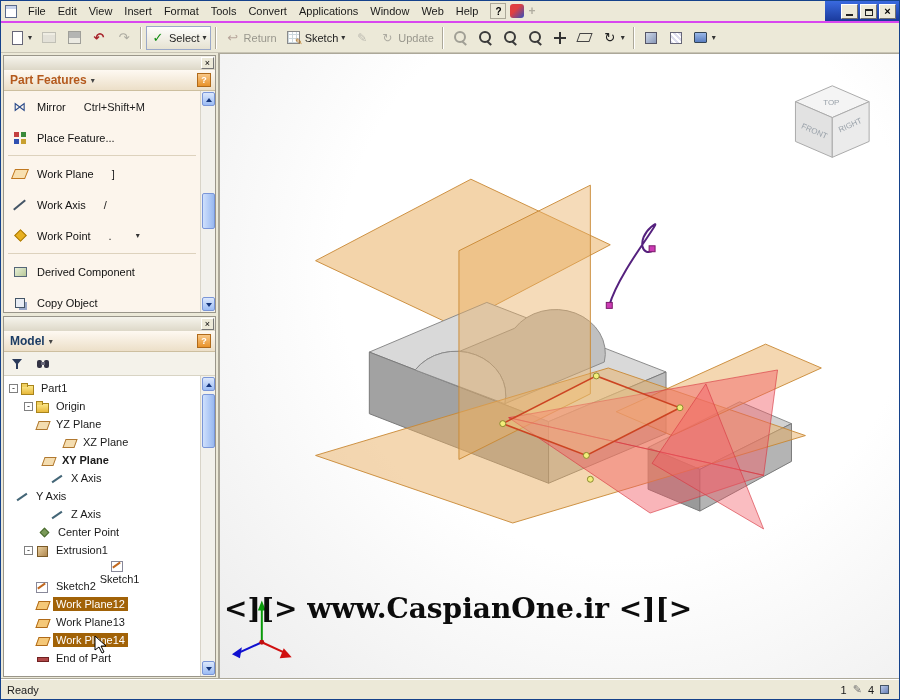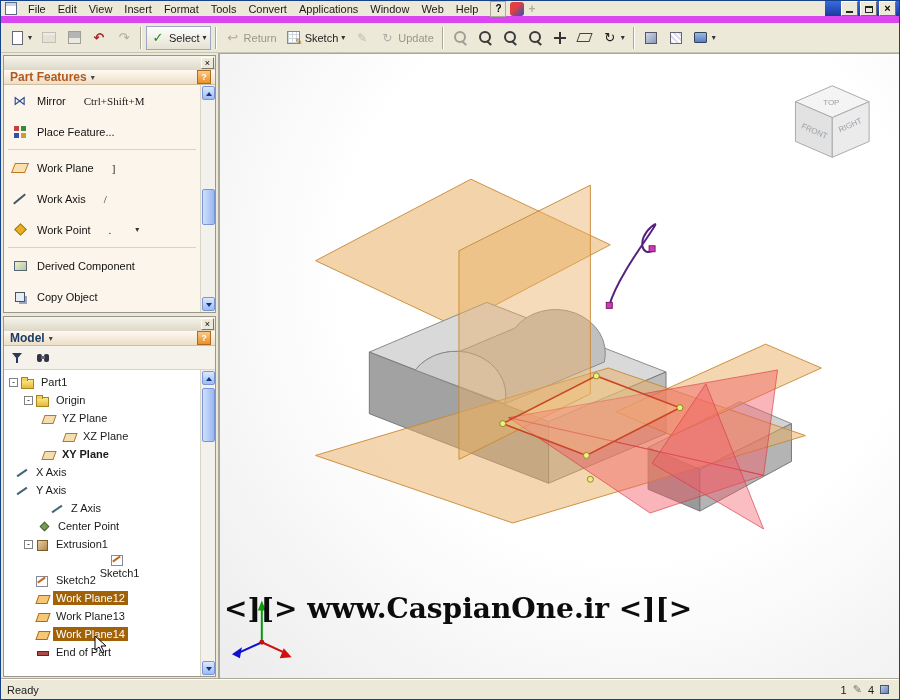--- a/index.html
+++ b/index.html
@@ -1,21 +1,21 @@
 <!DOCTYPE html>
 <html><head>
 <meta charset="utf-8">
 <style>
   * { box-sizing: border-box; margin: 0; padding: 0; }
   html,body { width:900px; height:700px; overflow:hidden; }
   body { font-family:"Liberation Sans","DejaVu Sans",sans-serif; font-size:11px; color:#1a1a1a; background:#ece9d8; }
   .window { position:relative; width:900px; height:700px; display:flex; flex-direction:column; border:1px solid #15428b; background:#ece9d8; }
 
   
-  .menubar { height:22px; display:flex; align-items:center; background:#ece9d8; border-bottom:7px solid #d946ef; padding-left:4px; }
+  .menubar { height:22px; display:flex; align-items:center; background:#ece9d8; border-bottom:2px solid #d946ef; padding-left:4px; }
   .doc-icon { width:12px; height:13px; background:#fff; border:1px solid #5a6a8a; box-shadow:inset 0 3px 0 #c8d4ec; margin-right:5px; }
   .menu-items { display:flex; height:100%; align-items:center; }
   .menu-item { padding:2px 6px; cursor:default; }
   .menu-extra { display:flex; align-items:center; gap:4px; margin-left:6px; }
   .mini-btn { width:16px; height:16px; border:1px solid #aca899; background:#ece9d8; font-size:10px; font-weight:bold; font-family:inherit; }
   .assist-icon { width:14px; height:14px; border-radius:3px; background:linear-gradient(135deg,#e04040 40%,#3050c0); display:inline-block; }
   .plus-icon { color:#b0ada0; font-weight:bold; font-size:12px; }
   .menu-spacer { flex:1; }
   .win-controls { display:flex; align-items:center; gap:2px; height:100%; background:linear-gradient(180deg,#3a6ae0,#1a3a9c); padding:0 3px 0 16px; }
   .wc-btn { width:17px; height:15px; background:#ece9d8; border:1px solid; border-color:#fff #6f6f6f #6f6f6f #fff; display:flex; align-items:flex-end; justify-content:center; padding:1px; font-family:inherit; }
@@ -57,33 +57,33 @@
   .tbi-camera::before { content:""; width:11px; height:9px; background:linear-gradient(#9ab8e8,#5a7ec0); border:1px solid #345; border-radius:1px; }
 
   
   .content { flex:1; display:flex; min-height:0; }
   .left-col { width:218px; background:#ece9d8; padding:2px; display:flex; flex-direction:column; gap:3px; border-right:1px solid #aca899; }
   .panel { background:#fff; border:1px solid #9a968a; display:flex; flex-direction:column; overflow:hidden; }
   .pf-panel { height:258px; flex:none; }
   .model-panel { flex:1; min-height:0; }
   .panel-topstrip { height:14px; background:linear-gradient(#f6f4ec,#ddd8c8); display:flex; justify-content:flex-end; align-items:center; padding:0 1px; }
   .panel-close { width:13px; height:12px; border:1px solid; border-color:#fff #777 #777 #fff; background:#ece9d8; font-size:9px; line-height:8px; font-family:inherit; padding:0; }
-  .panel-header { height:15px; display:flex; align-items:center; justify-content:space-between; padding:0 4px 0 6px; background:linear-gradient(180deg,#fef9f2,#ecdfc8); border-bottom:1px solid #cdbf9f; }
+  .panel-header { height:21px; display:flex; align-items:center; justify-content:space-between; padding:0 4px 0 6px; background:linear-gradient(180deg,#fef9f2,#ecdfc8); border-bottom:1px solid #cdbf9f; }
   .panel-title { font-weight:bold; font-size:12px; display:flex; align-items:center; gap:4px; }
   .pf-title { color:#b4591c; }
   .model-title { color:#1c3c64;align-items:center; }
   .hdr-arrow { font-size:8px; color:#444; }
   .help-badge { width:14px; height:14px; border:1px solid #b06a1a; background:linear-gradient(#f8c888,#e8922a); color:#fff; font-weight:bold; font-size:9px; line-height:10px; font-family:inherit; padding:0; }
 
   
   .pf-body { position:relative; flex:1; background:#fcf5ec; overflow:hidden; }
   .pf-list { width:calc(100% - 15px); }
   .pf-row { height:31px; display:flex; align-items:center; gap:8px; padding-left:7px; }
   .pf-label { color:#111; }
-  .pf-short { color:#222; margin-left:10px;font-family:Liberation Serif, serif; }
+  .pf-short { color:#222; margin-left:10px; }
   .pf-fly { font-size:8px; color:#333; margin-left:16px; }
   .pf-sep { height:1px; background:#ddd2bd; margin:2px 4px; }
   .pfi { width:18px; height:16px; position:relative; display:inline-flex; align-items:center; justify-content:center; flex:none; }
   .pfi-mirror::before { content:"⋈"; color:#2a4a8a; font-size:13px; }
   .pfi-place::before { content:""; position:absolute; left:3px; top:2px; width:5px; height:5px; background:#c44040; box-shadow:7px 0 0 #3a8a3a,0 7px 0 #3050b0,7px 7px 0 #c8a030; }
   .pfi-workplane::before { content:""; width:12px; height:8px; border:1px solid #c07820; background:#f8e0b0; transform:skewX(-22deg); }
   .pfi-workaxis::before { content:""; position:absolute; width:15px; height:2px; background:#456; transform:rotate(-40deg); top:7px; left:1px; }
   .pfi-workpoint::before { content:""; width:7px; height:7px; background:#e8b020; border:1px solid #a87808; transform:rotate(45deg); }
   .pfi-copy::before { content:""; width:8px; height:8px; border:1px solid #456; background:#e8ecf4; box-shadow:3px 3px 0 -1px #9aa8c8; }
   .pfi-derived::before { content:""; width:11px; height:8px; border:1px solid #567; background:linear-gradient(135deg,#e8f0d8,#b8c898); }
@@ -334,36 +334,36 @@
               <div class="tree-row" style="padding-left: 5px;">
                 <span class="exp">-</span>
                 <span class="ti ti-part"></span>
                 <span class="tree-label">Part1</span>
               </div>
               <div class="tree-row" style="padding-left: 20px;">
                 <span class="exp">-</span>
                 <span class="ti ti-folder"></span>
                 <span class="tree-label">Origin</span>
               </div>
-              <div class="tree-row" style="padding-left: 26px;">
+              <div class="tree-row" style="padding-left: 20px;">
                 <span class="exp-sp"></span>
                 <span class="ti ti-plane"></span>
                 <span class="tree-label">YZ Plane</span>
               </div>
               <div class="tree-row" style="padding-left: 31px; margin-left: 16px;">
                 <span class="exp-sp"></span>
                 <span class="ti ti-plane"></span>
                 <span class="tree-label">XZ Plane</span>
               </div>
               <div class="tree-row" style="padding-left: 26px; font-weight: bold;">
                 <span class="exp-sp"></span>
                 <span class="ti ti-plane"></span>
                 <span class="tree-label">XY Plane</span>
               </div>
-              <div class="tree-row" style="">
+              <div class="tree-row" style="padding-left: 35px;">
                 <span class="exp-sp"></span>
                 <span class="ti ti-axis"></span>
                 <span class="tree-label">X Axis</span>
               </div>
               <div class="tree-row" style="">
                 <span class="exp-sp"></span>
                 <span class="ti ti-axis"></span>
                 <span class="tree-label">Y Axis</span>
               </div>
               <div class="tree-row" style="padding-left: 35px;">

